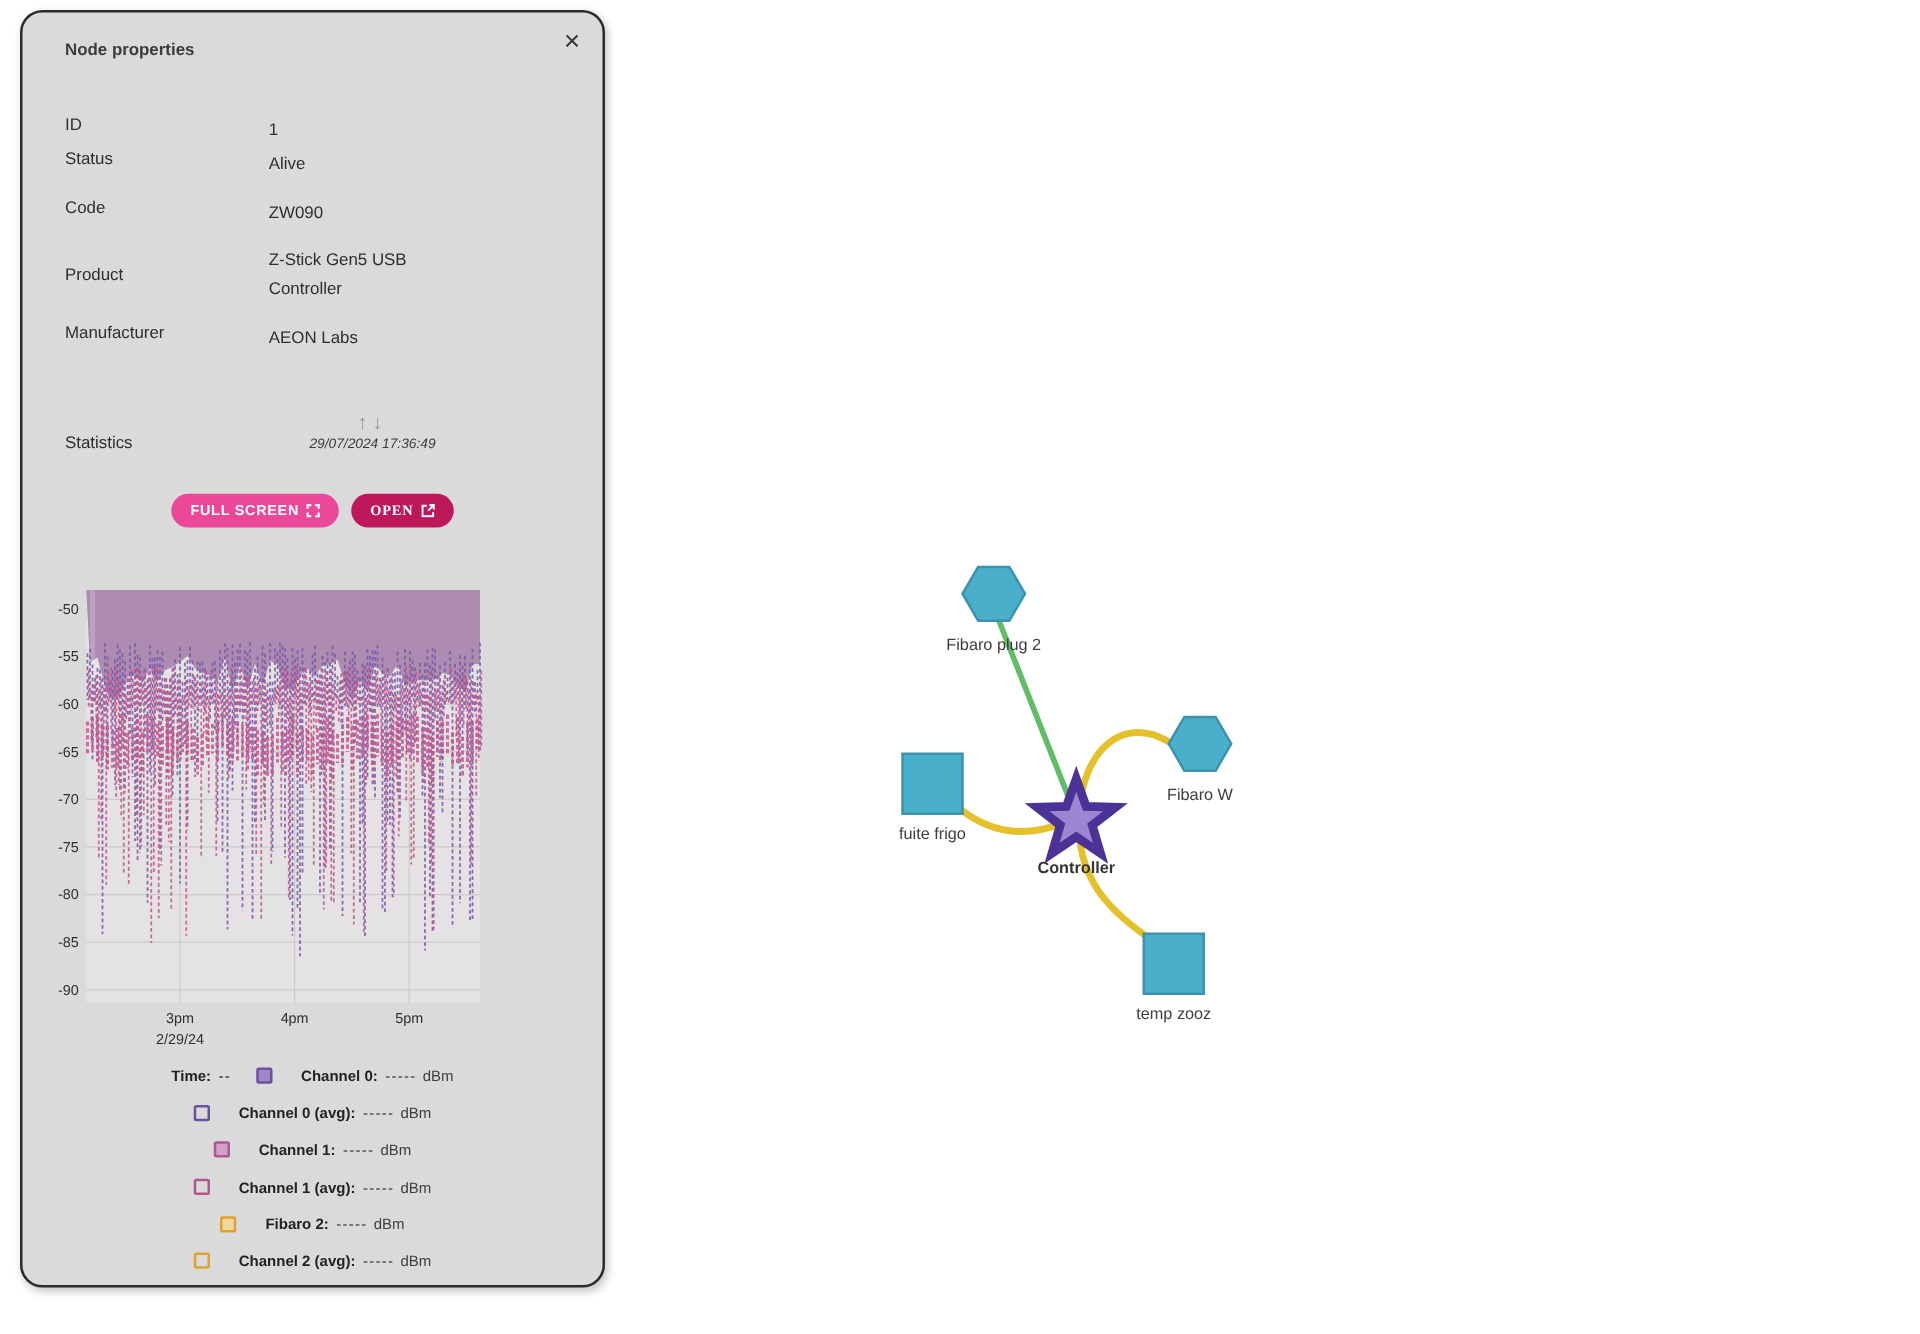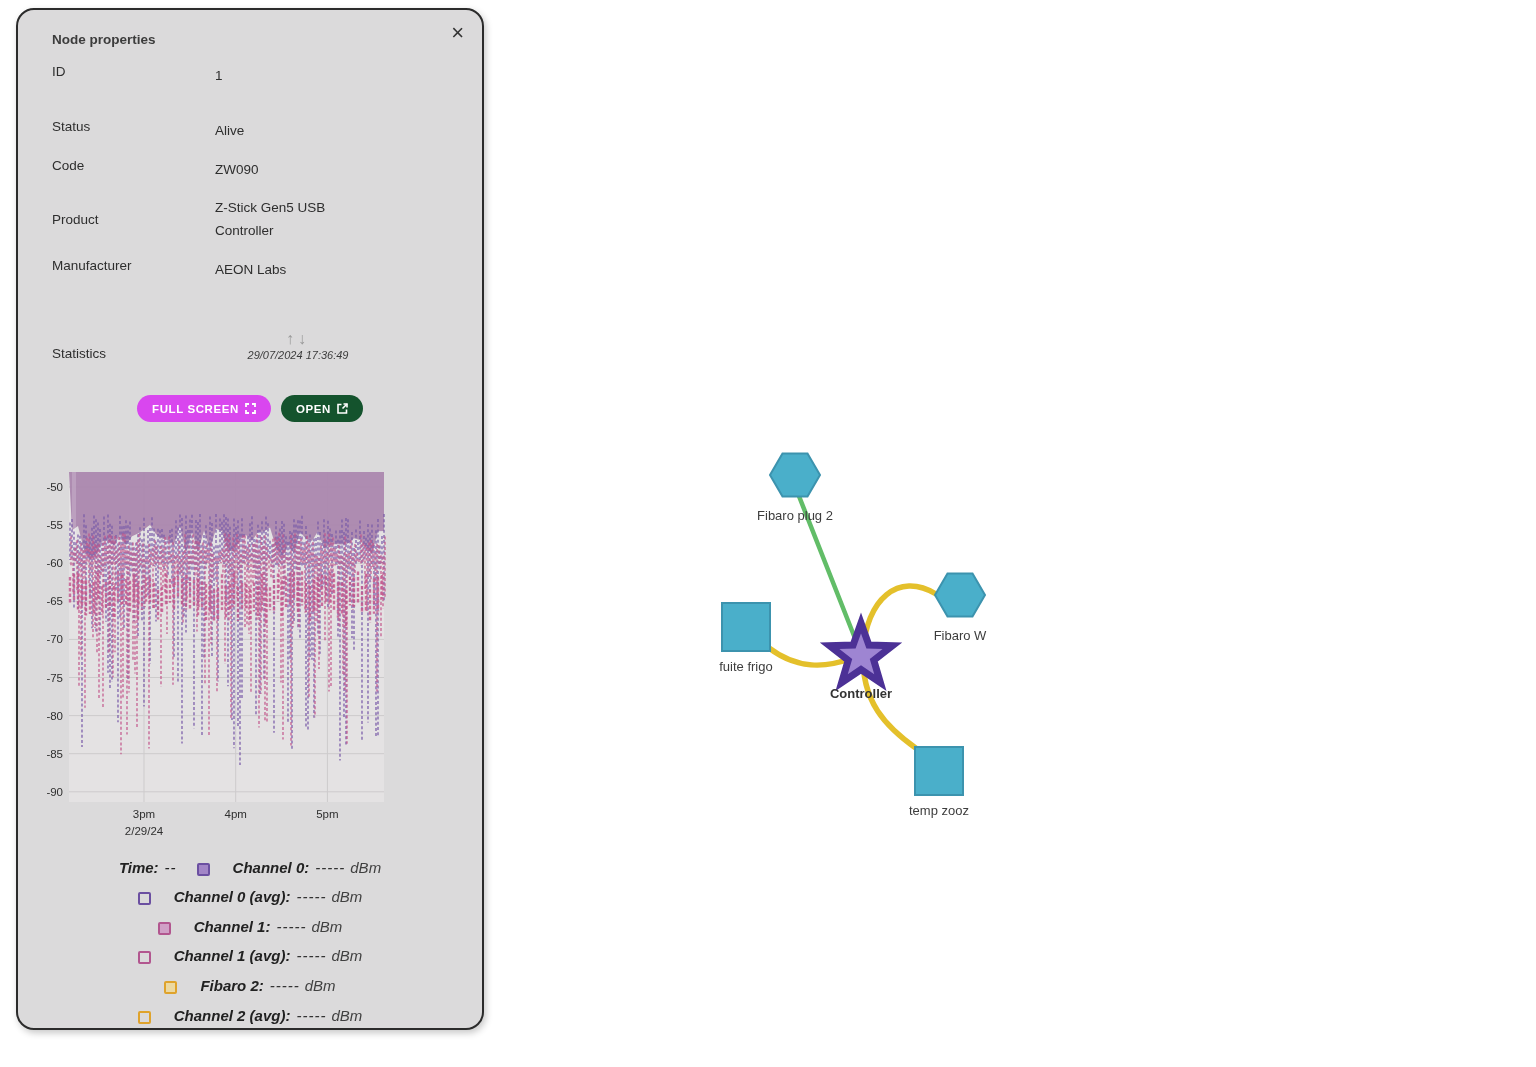--- a/index.html
+++ b/index.html
@@ -29,21 +29,21 @@
   .pill { display:inline-flex; align-items:center; gap:6px; height:27px; border:none; border-radius:14px;
           color:#fff; font-size:11.5px; font-weight:bold; letter-spacing:.6px; padding:0 15px; cursor:pointer;
           font-family:"Liberation Sans", sans-serif; }
   .pill svg { display:block; }
 
   .chart-title { position:absolute; left:0; top:420px; width:100%; text-align:center; font-size:16.5px; font-weight:bold; color:#111; }
 
   #rssi-chart { position:absolute; left:0; top:447px; }
 
   .legend { position:absolute; left:0; top:836px; width:100%; }
-  .legend-row { height:29.6px; display:flex; align-items:flex-end; justify-content:center; font-size:15px; color:#222;font-style:italic; }
+  .legend-row { height:29.6px; display:flex; align-items:center; justify-content:center; font-size:12px; color:#222; }
   .legend-row .lab { font-weight:bold; margin-right:6px;margin-left:16px; }
   .legend-row .val { color:#333; margin-right:5px; letter-spacing:1px; }
   .legend-row .unit { color:#404040; }
   .legend-row .timepfx { font-weight:bold; margin-right:6px; }
   .legend-row .timeval { margin-right:20px; letter-spacing:1px; }
   .swatch { width:13px; height:13px; border-radius:2px; margin-right:7px; display:inline-block; cursor:pointer; }
 
   
   #net-graph { position:absolute; left:650px; top:430px; }
   text.node-label { font-family:"Liberation Sans", sans-serif; font-size:13px; fill:#3d3d3d; }
@@ -51,21 +51,21 @@
 </style>
 </head>
 <body>
 
 <div id="stage">
 
   <div class="panel">
     <div class="panel-title">Node properties</div>
     <div class="close-btn">×</div>
 
-    <div class="field-row" style="top:54px">
+    <div class="field-row" style="top:82px">
       <div class="flabel">ID</div>
       <div class="fvalue">1</div>
     </div>
     <div class="field-row" style="top:109px">
       <div class="flabel">Status</div>
       <div class="fvalue">Alive</div>
     </div>
     <div class="field-row" style="top:148px">
       <div class="flabel">Code</div>
       <div class="fvalue">ZW090</div>
@@ -79,30 +79,30 @@
       <div class="fvalue">AEON Labs</div>
     </div>
 
     <div class="stats-label">Statistics</div>
     <div class="stats-box">
       <div class="stats-arrows"><span>↑</span><span>↓</span></div>
       <div class="stats-ts">29/07/2024 17:36:49</div>
     </div>
 
     <div class="btn-row">
-      <button class="pill" id="btn-fullscreen" style="background: #d946ef;">
+      <button class="pill" id="btn-fullscreen" style="background: #ec4899;">
         <span>FULL SCREEN</span>
         <svg width="11" height="11" viewBox="0 0 11 11" fill="none" stroke="#fff" stroke-width="1.8">
           <path d="M1 4 V1 H4"></path>
             <path d="M7 1 H10 V4"></path>
             <path d="M10 7 V10 H7"></path>
             <path d="M4 10 H1 V7"></path>
         </svg>
       </button>
-      <button class="pill" id="btn-open" style="background: #14532d;">
+      <button class="pill" id="btn-open" style="background: #be185d; font-family: Liberation Serif, serif;">
         <span>OPEN</span>
         <svg width="11" height="11" viewBox="0 0 11 11" fill="none" stroke="#fff" stroke-width="1.6">
           <path d="M9.5 6.5 V10 H1 V1.5 H4.5"></path>
             <path d="M6.5 1 H10 V4.5"></path>
             <path d="M10 1 L5.5 5.5"></path>
         </svg>
       </button>
     </div>
 
 

